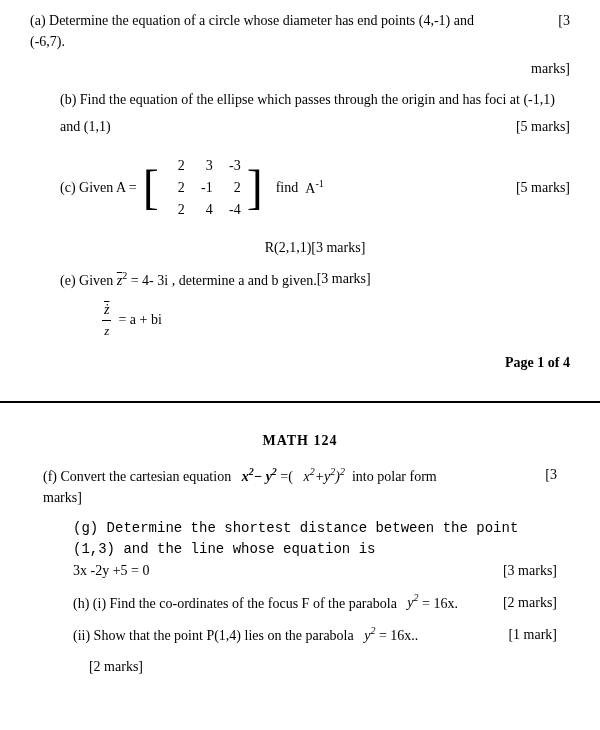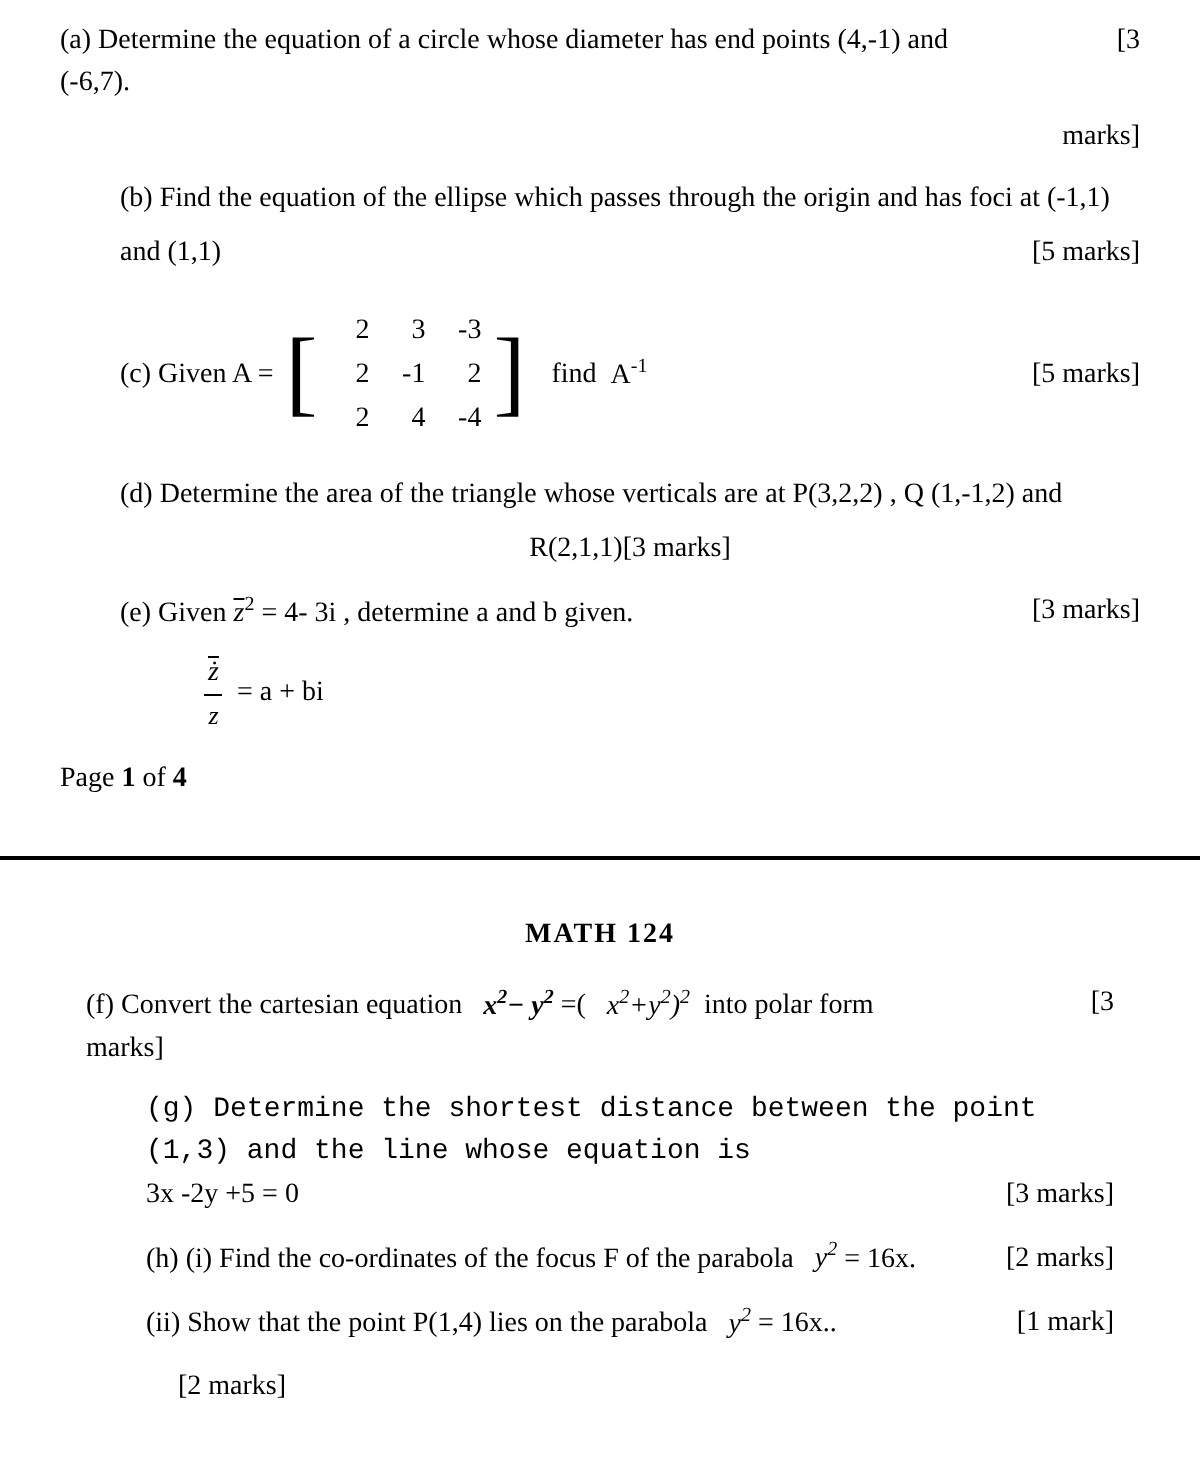--- a/index.html
+++ b/index.html
@@ -72,23 +72,23 @@
     .fraction .numerator {
       border-bottom: 1px solid #000;
       padding: 0 2px;
       font-size: 13px;
     }
     .fraction .denominator {
       padding: 0 2px;
       font-size: 13px;
     }
     .page-number {
-      text-align: left;
+      text-align: right;
       margin: 15px 0 10px 0;
-      font-weight: normal;
+      font-weight: bold;
     }
     .divider {
       border: none;
       border-top: 2px solid #000;
       margin: 10px 0;
     }
     .page-bottom {
       padding: 10px 43px;
     }
     .center-title {
@@ -168,34 +168,28 @@
             <span class="matrix-bracket-right">]</span>
           </div>
           <span>&nbsp; find &nbsp;</span>
           <span>A<sup>-1</sup></span>
         </div>
         <span>[5 marks]</span>
       </div>
     </div>
 
     <div class="question indent">
-      <div class="question-row">
-        <div class="q-content">
-          <span>(d) </span>
-          <span>Determine the area of the triangle whose verticals are at P(3,2,2) , Q (1,-1,2) and</span>
-        </div>
-      </div>
       <div style="display:flex; justify-content:center;">
         <span>R(2,1,1)</span>
         <span>[3 marks]</span>
       </div>
     </div>
 
     <div class="question indent">
-      <div style="display:flex; justify-content:space-between; align-items:flex-start;">
+      <div style="display:flex; align-items:flex-start;">
         <div>
           <span>(e) Given </span>
           <span style="font-style:italic; text-decoration:overline;">z</span><sup>2</sup>
           <span> = 4- 3i , determine a and b given.</span>
         </div>
         <span>[3 marks]</span>
       </div>
 
       <div style="margin-left: 40px; margin-top: 8px; display:flex; align-items:center;">
         <div class="fraction">

